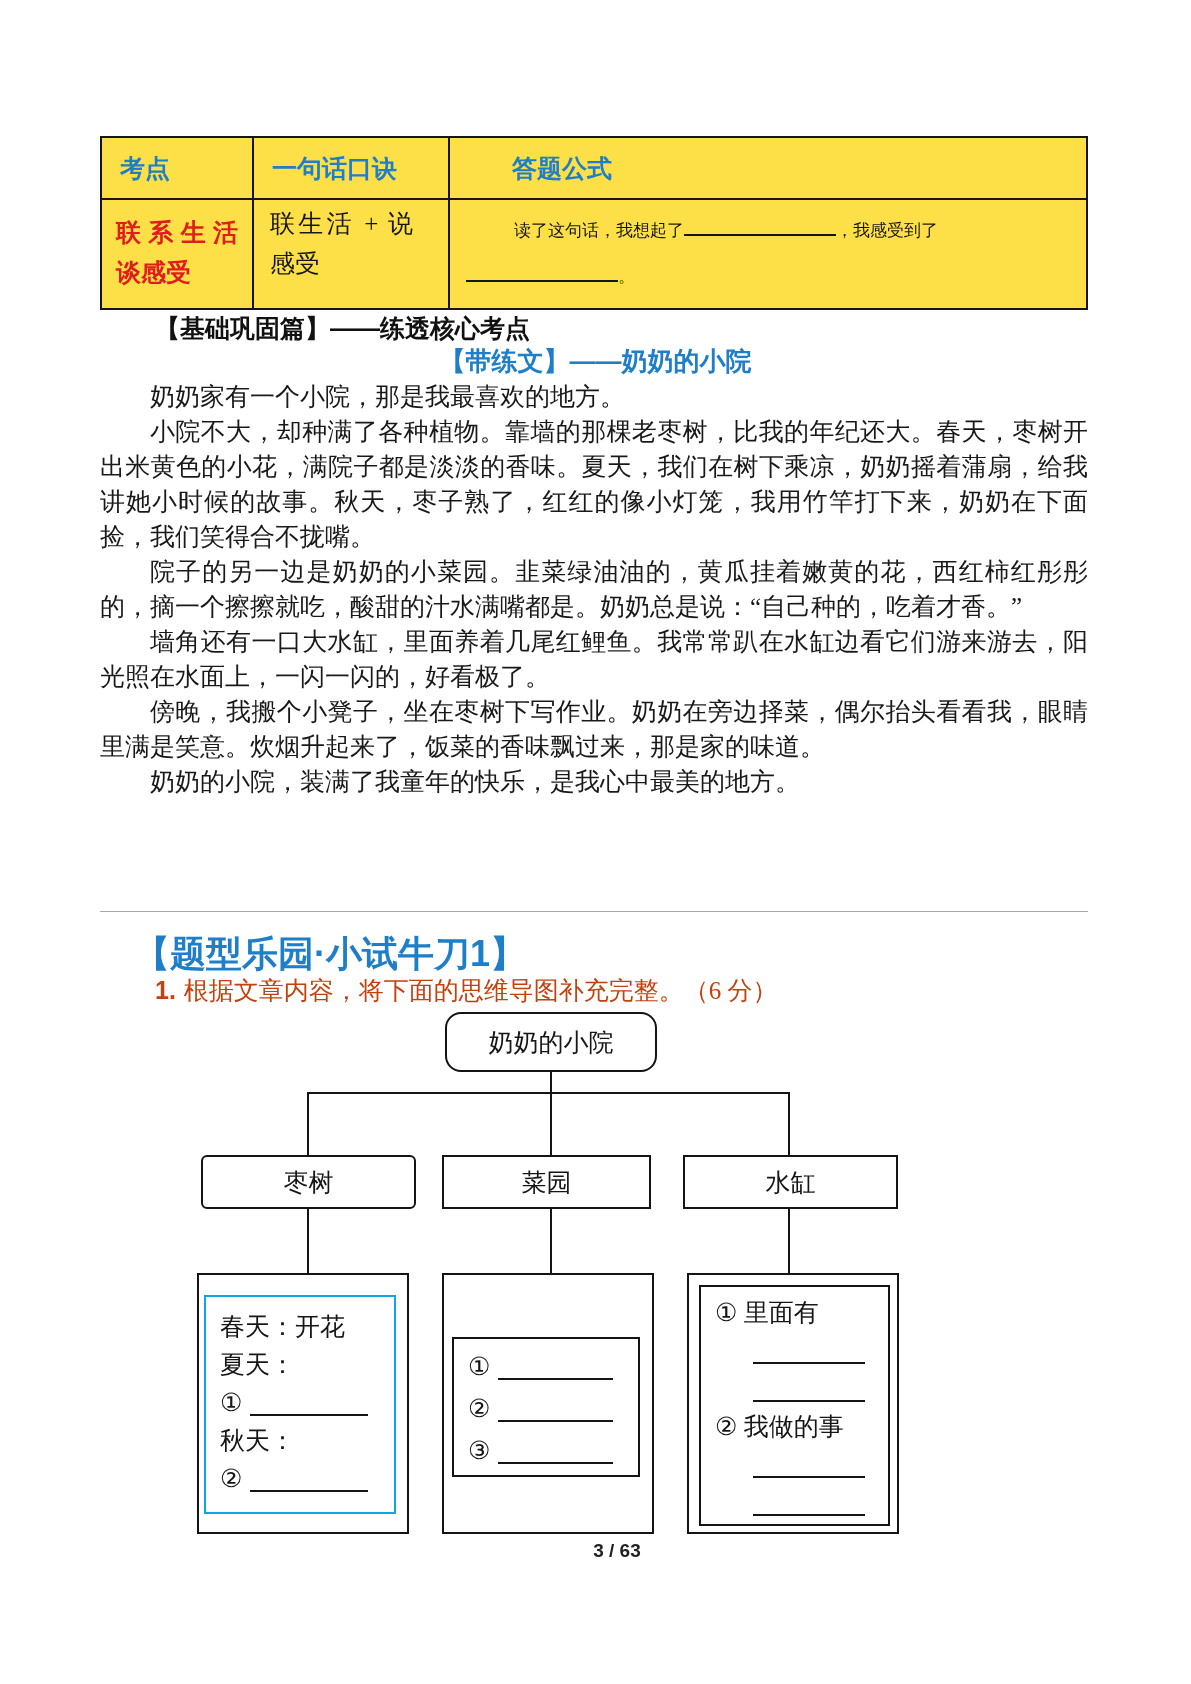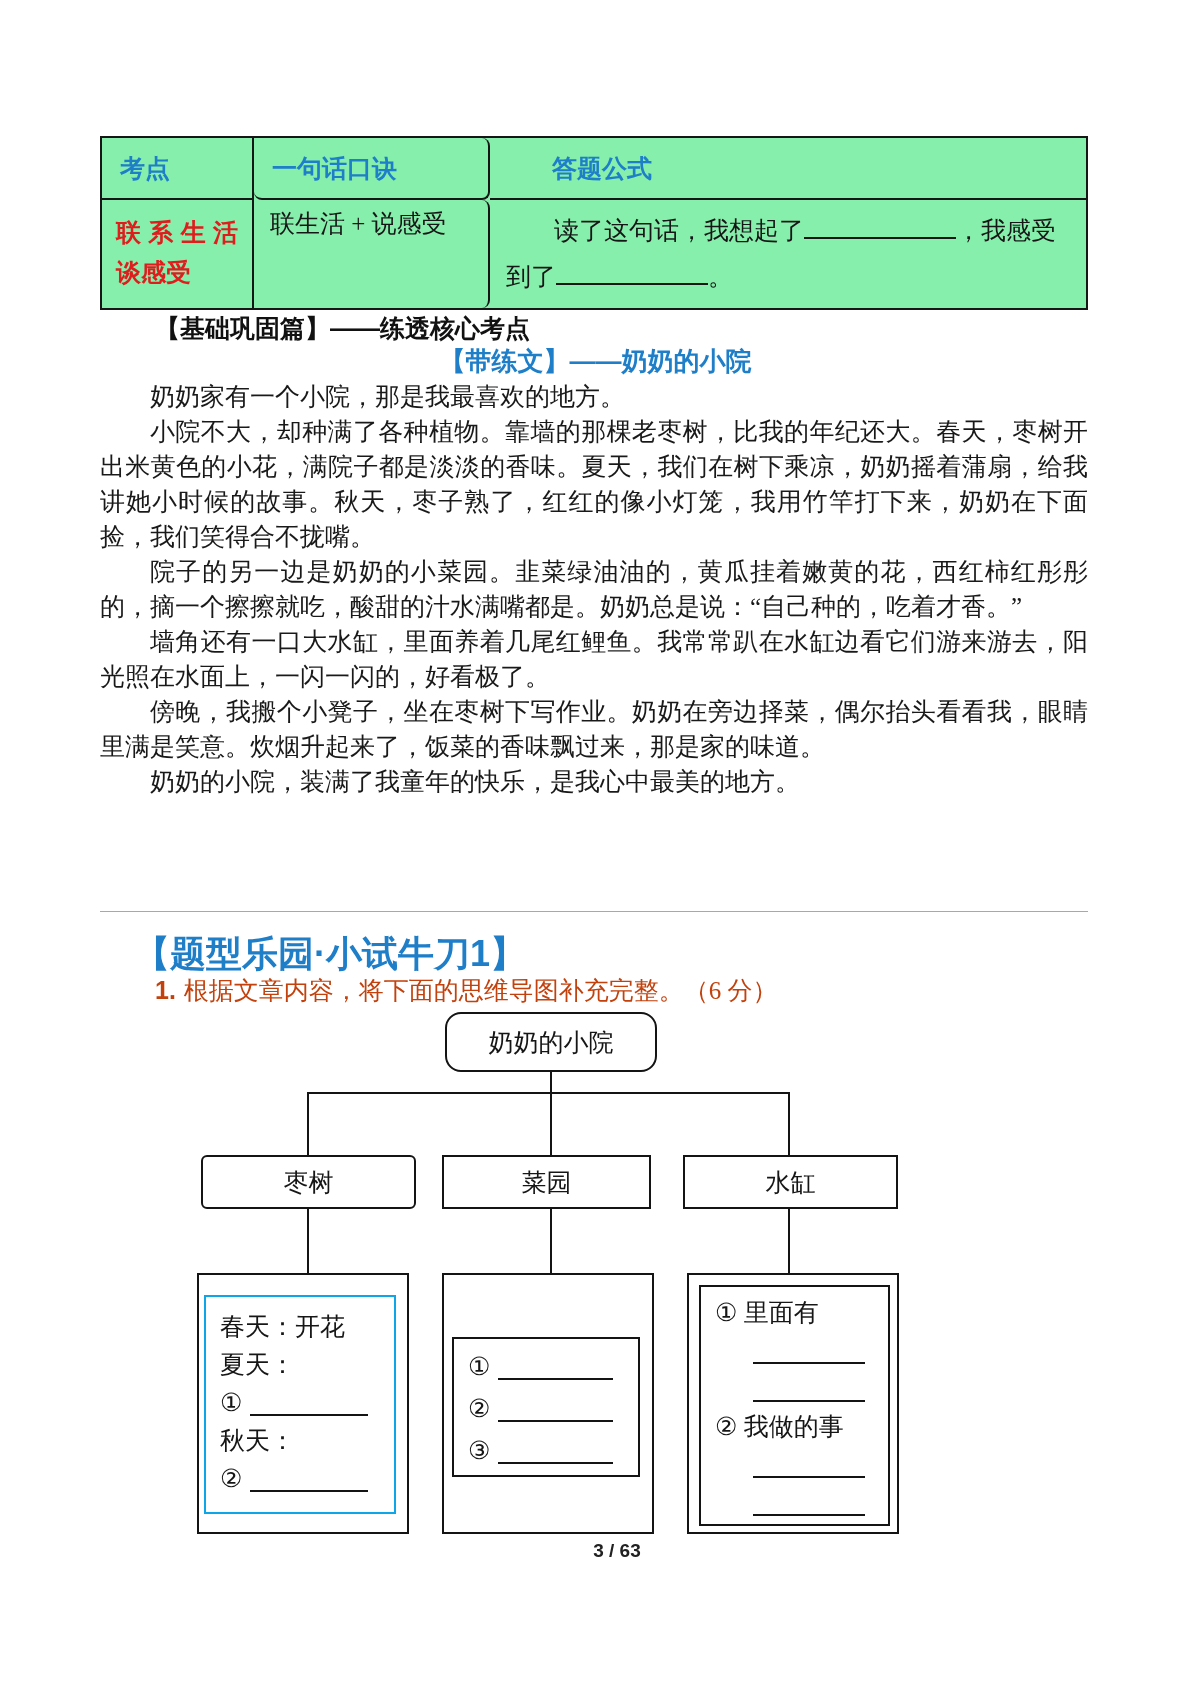--- a/index.html
+++ b/index.html
@@ -4,36 +4,36 @@
 <style>
   html,body { margin:0; padding:0; background:#ffffff; }
   .page {
     position:relative; width:1191px; height:1684px; background:#ffffff;
     font-family:"Liberation Serif","DejaVu Serif",serif; color:#161616;
     overflow:hidden;
   }
   .sans { font-family:"Liberation Sans","DejaVu Sans",sans-serif; }
 
   
-  .qtable { position:absolute; left:100px; top:136px; width:984px; border:2px solid #161616; background:#86efac; }
+  .qtable { position:absolute; left:100px; top:136px; width:984px; border:2px solid #161616; background:#fde047; }
   .trow { display:flex; }
   .tcell { box-sizing:border-box; }
   .c1 { width:152px; border-right:2px solid #161616; }
-  .c2 { width:236px; border-right:2px solid #161616;border-radius:8px; }
+  .c2 { width:196px; border-right:2px solid #161616; }
   .c3 { flex:1; }
   .thead .tcell { height:62px; border-bottom:2px solid #161616; display:flex; align-items:center; }
   .hcell { color:#1e7ec8; font-weight:bold; font-size:25px; padding-left:18px;
            font-family:"Liberation Sans","DejaVu Sans",sans-serif; }
   .hc3 { padding-left:62px; }
   .tbody .tcell { height:108px; }
   .redcell { color:#e01d1d; font-weight:bold; font-size:25px; line-height:40px;
              padding:12px 14px 0 14px; text-align:justify;
              font-family:"Liberation Sans","DejaVu Sans",sans-serif; }
   .kcell { font-size:25px; line-height:40px; padding:4px 35px 0 16px; text-align:justify; }
-  .fcell { font-size:25px; line-height:46px; padding:8px 16px 0 16px; text-indent:48px; }
+  .fcell { font-size:17px; line-height:46px; padding:8px 16px 0 16px; text-indent:48px; }
   .blank { display:inline-block; border-bottom:2px solid #161616; height:1em; }
   .w152 { width:152px; }
 
   
   .sec1 { position:absolute; left:155px; top:312px; font-size:25px; font-weight:bold; color:#111; }
   .rtitle { position:absolute; left:0; top:344px; width:1191px; text-align:center;
             font-size:26px; font-weight:bold; color:#1e7ec8; }
   .article { position:absolute; left:100px; top:379px; width:988px; }
   .article p { margin:0; font-size:25px; line-height:35px; text-indent:50px;
                text-align:justify; color:#191919; }

